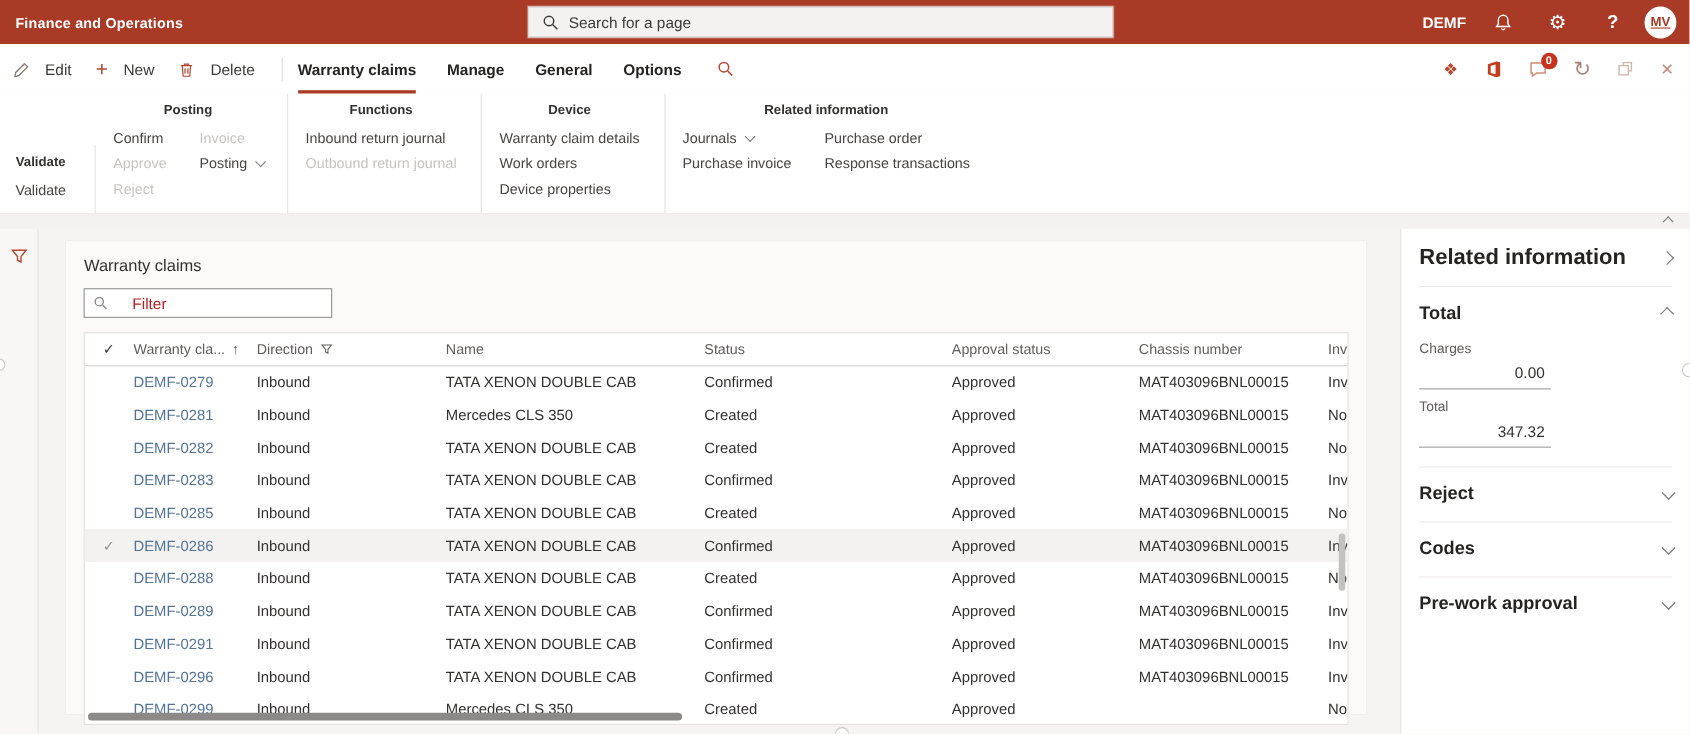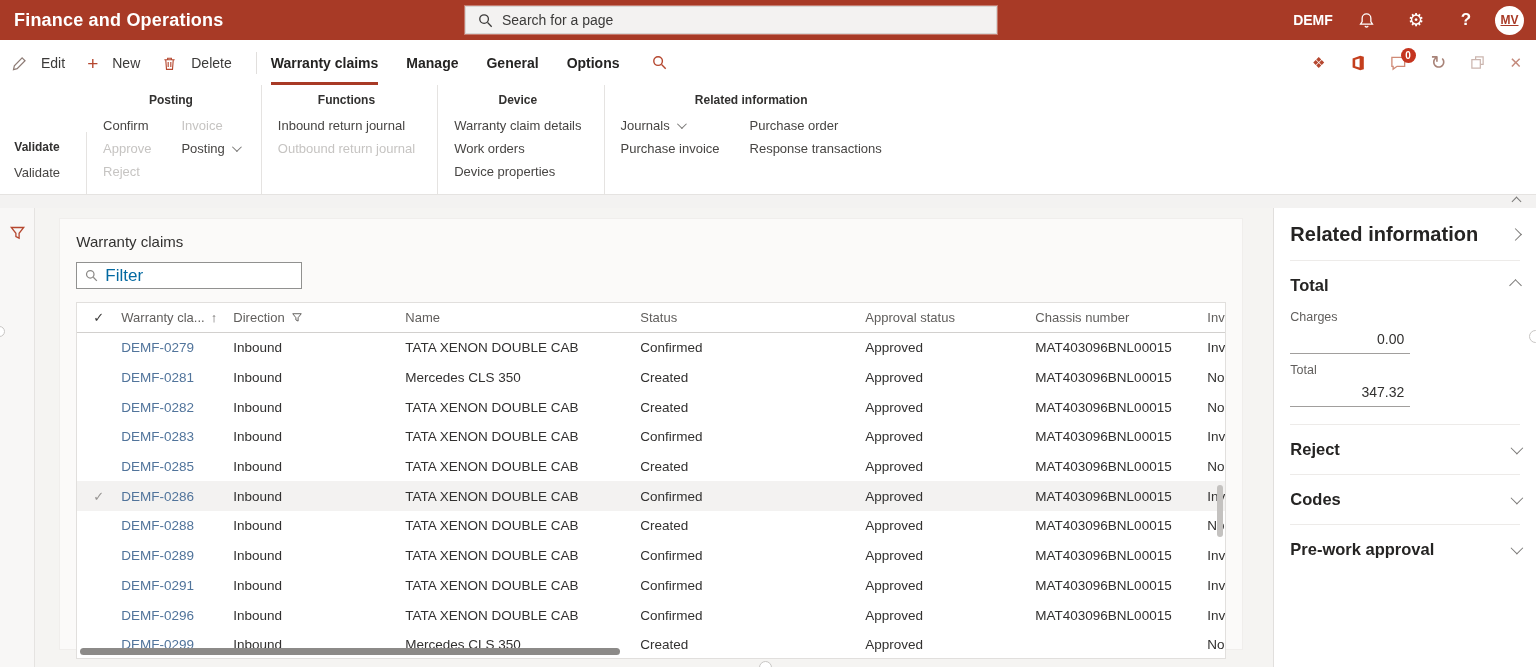--- a/index.html
+++ b/index.html
@@ -3,22 +3,22 @@
 <meta charset="utf-8">
 <style>
   * { margin:0; padding:0; box-sizing:border-box; }
   html,body { width:1536px; height:667px; overflow:hidden; background:#f5f4f2;
               font-family:"Liberation Sans", sans-serif; }
   .page { position:relative; width:1536px; height:667px; }
 
   
   .topbar { position:relative; height:40px; background:#a83a26; display:flex; align-items:center;
             padding:0 12px 0 14px; color:#fff; }
-  .app-title { font-size:18px; font-weight:bold; letter-spacing:.2px; }
-  .nav-search { position:absolute; left:465px; top:6px; width:532px; height:28px; background:#f3f2f1;
+  .app-title { font-size:13px; font-weight:bold; letter-spacing:.2px; }
+  .nav-search { position:absolute; left:480px; top:6px; width:532px; height:28px; background:#f3f2f1;
                 border:1px solid #d8d6d4; box-shadow:0 0 0 1px #ffffff55; display:flex; align-items:center;
                 gap:9px; padding-left:12px; color:#3b3a39; font-size:14px;text-align:right; }
   .tb-right { margin-left:auto; display:flex; align-items:center; gap:0; }
   .tb-item { display:flex; align-items:center; justify-content:center; width:50px; height:40px;
              font-size:14px; cursor:pointer; }
   .company { font-size:14px; font-weight:600; width:56px; }
   .help-q { font-size:17px; font-weight:600; }
   .avatar { width:29px; height:29px; border-radius:50%; background:#fff; color:#a83a26; font-size:12px;
             font-weight:bold; display:flex; align-items:center; justify-content:center; margin-left:4px;text-decoration:underline; }
 
@@ -68,21 +68,21 @@
   .left-strip { width:37px; border-right:1px solid #e5e3e1; position:relative; background:#f8f7f6; }
   .ls-filter { margin:17px auto 0; width:18px; display:flex; justify-content:center; color:#b5472f;
                cursor:pointer; }
   .ls-handle { position:absolute; left:-6px; top:118px; width:11px; height:11px; border-radius:50%;
                background:#fff; border:1px solid #c8c6c4; }
 
   .main-wrap { flex:1; padding:10px 30px 0 24px; }
   .card { background:#fbfaf9; border:1px solid #f0eeec; height:432px; padding:12px 16px 0; }
   .card-title { font-size:15px; color:#323130; margin:2px 0 12px; }
   .filter-box { width:226px; height:27px; background:#fff; border:1px solid #919190; display:flex;
-                align-items:center; gap:7px; padding-left:8px; color:#0369a1; font-size:17px; }
+                align-items:center; gap:22px; padding-left:8px; color:#b91c1c; font-size:14px; }
 
   .grid { margin-top:13px; background:#fff; border:1px solid #e1dfdd; height:357px; position:relative;
           overflow:hidden; }
   .g-row { display:flex; align-items:center; height:29.7px; font-size:13.5px; color:#323130; }
   .g-head { height:30px; border-bottom:1px solid #d2d0ce; color:#605e5c; font-size:13px; }
   .gc { padding-left:6px; overflow:hidden; white-space:nowrap; flex-shrink:0; }
   .gc-check { width:38px; padding-left:16px; color:#3b3a39; }
   .gc-id { width:112px; }
   .gc-dir { width:172px; }
   .gc-name { width:235px; }

